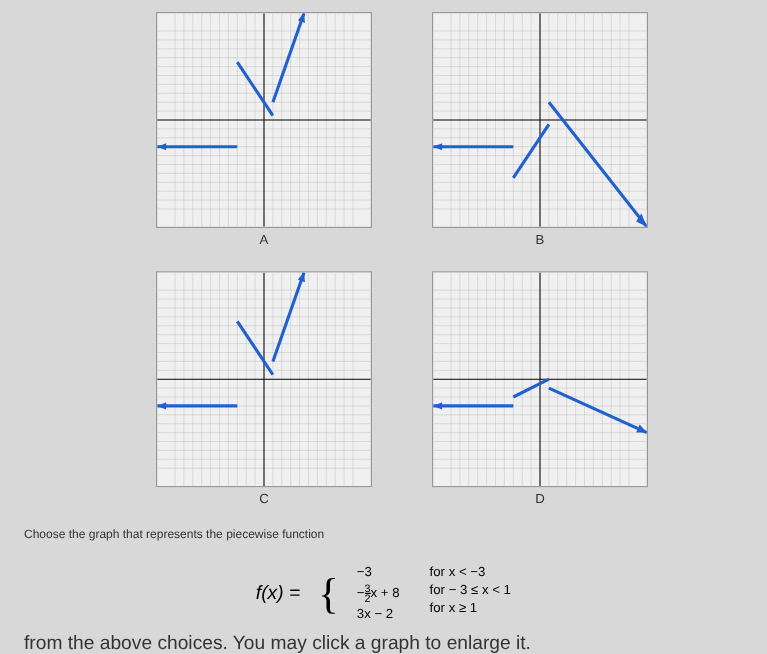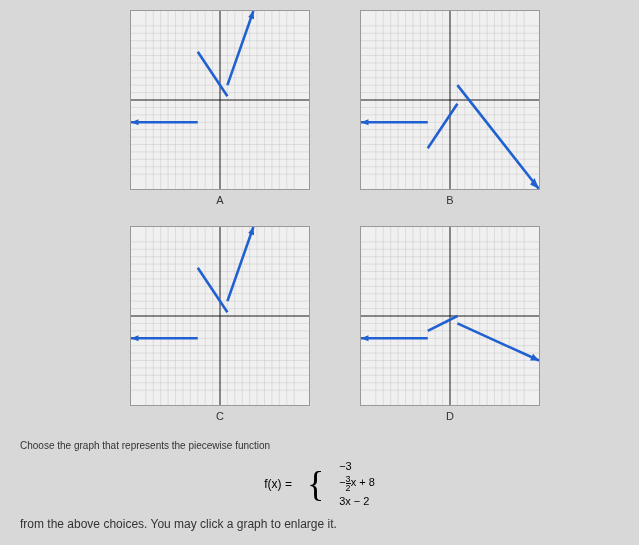--- a/index.html
+++ b/index.html
@@ -36,49 +36,50 @@
     }
     .graph-label {
       font-size: 11px;
       color: #333;
       margin-top: 4px;
     }
     .question-text {
       font-size: 10px;
       color: #333;
       margin-top: 8px;
-      margin-bottom: 9px;
+      margin-bottom: 20px;
     }
     .math-section {
       display: flex;
       align-items: center;
       justify-content: center;
       gap: 15px;
       margin: 5px 0;
     }
     .fx-label {
-      font-size: 12px;
+      font-size: 16px;
+      font-style: italic;
     }
     .brace {
       font-size: 36px;
       line-height: 36px;
       font-family: serif;
     }
     .pieces {
       display: flex;
       gap: 25px;
       font-size: 11px;
     }
     .pieces-col {
       display: flex;
       flex-direction: column;
       gap: 3px;
     }
     .note-text {
-      font-size: 12px;
+      font-size: 16px;
       color: #333;
       margin-top: 10px;
     }
     .frac {
       display: inline-block;
       vertical-align: middle;
       text-align: center;
       font-size: 9px;
       line-height: 8px;
     }
@@ -340,16 +341,21 @@
 
 <div class="math-section">
   <span class="fx-label">f(x) =</span>
   <span class="brace">{</span>
   <div class="pieces">
     <div class="pieces-col">
       <div>−3</div>
       <div><span>−</span><span class="frac"><span class="n">3</span><span class="d">2</span></span><span>x + 8</span></div>
       <div>3x − 2</div>
     </div>
+    <div class="pieces-col">
+      <div>for x &lt; −3</div>
+      <div>for − 3 ≤ x &lt; 1</div>
+      <div>for x ≥ 1</div>
+    </div>
   </div>
 </div>
 
 <div class="note-text">from the above choices. You may click a graph to enlarge it.</div>
 
 </body></html>

